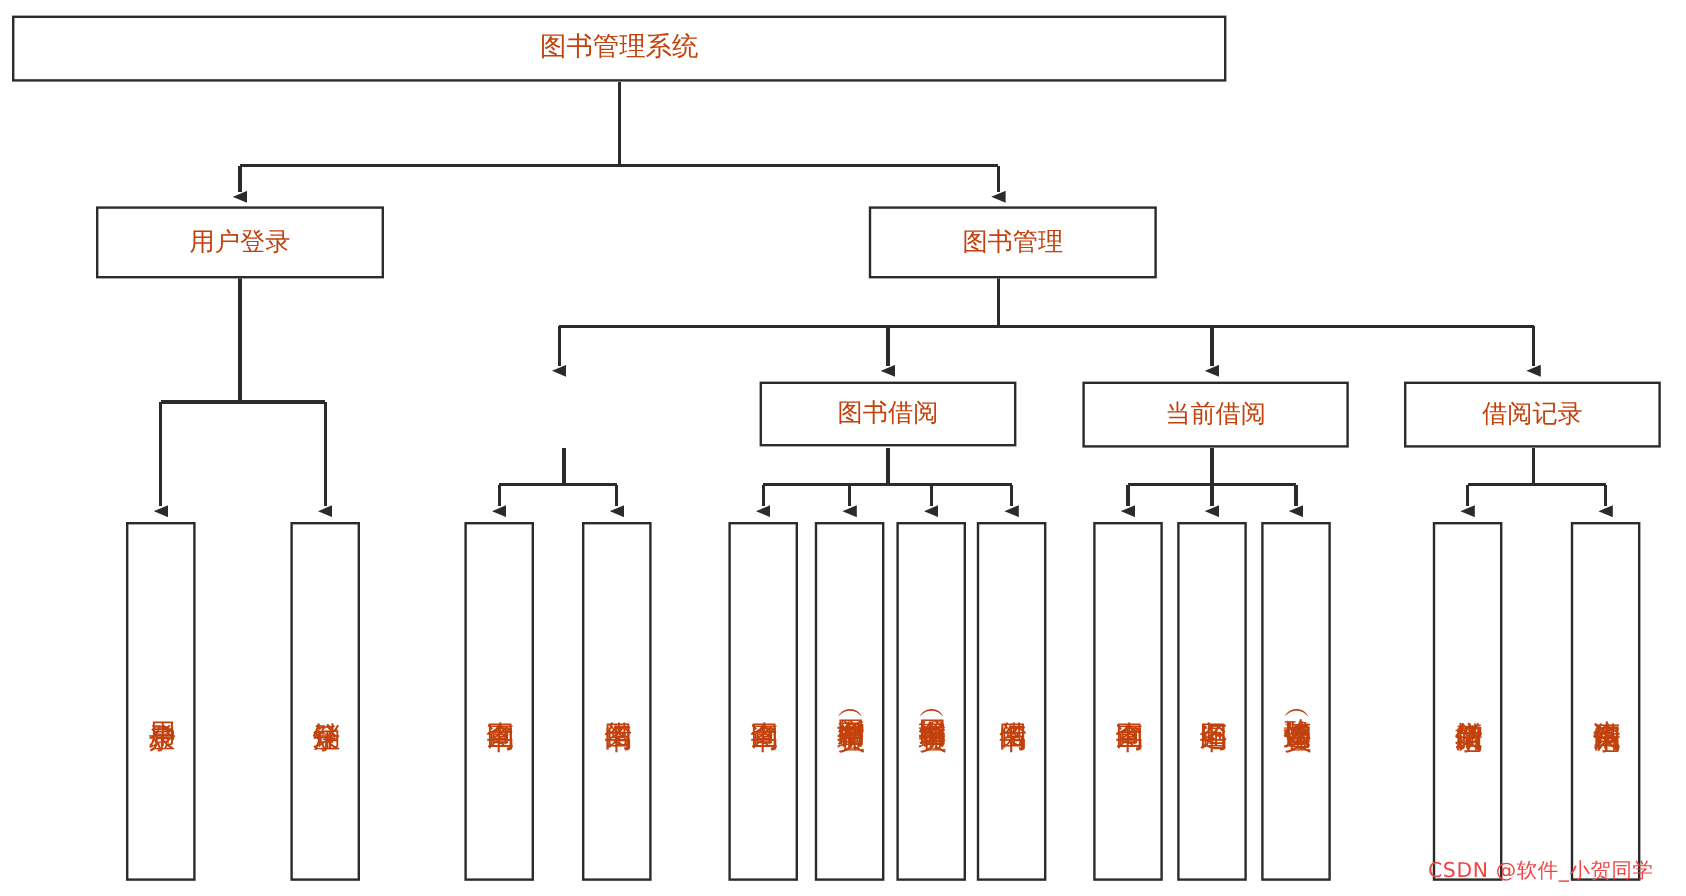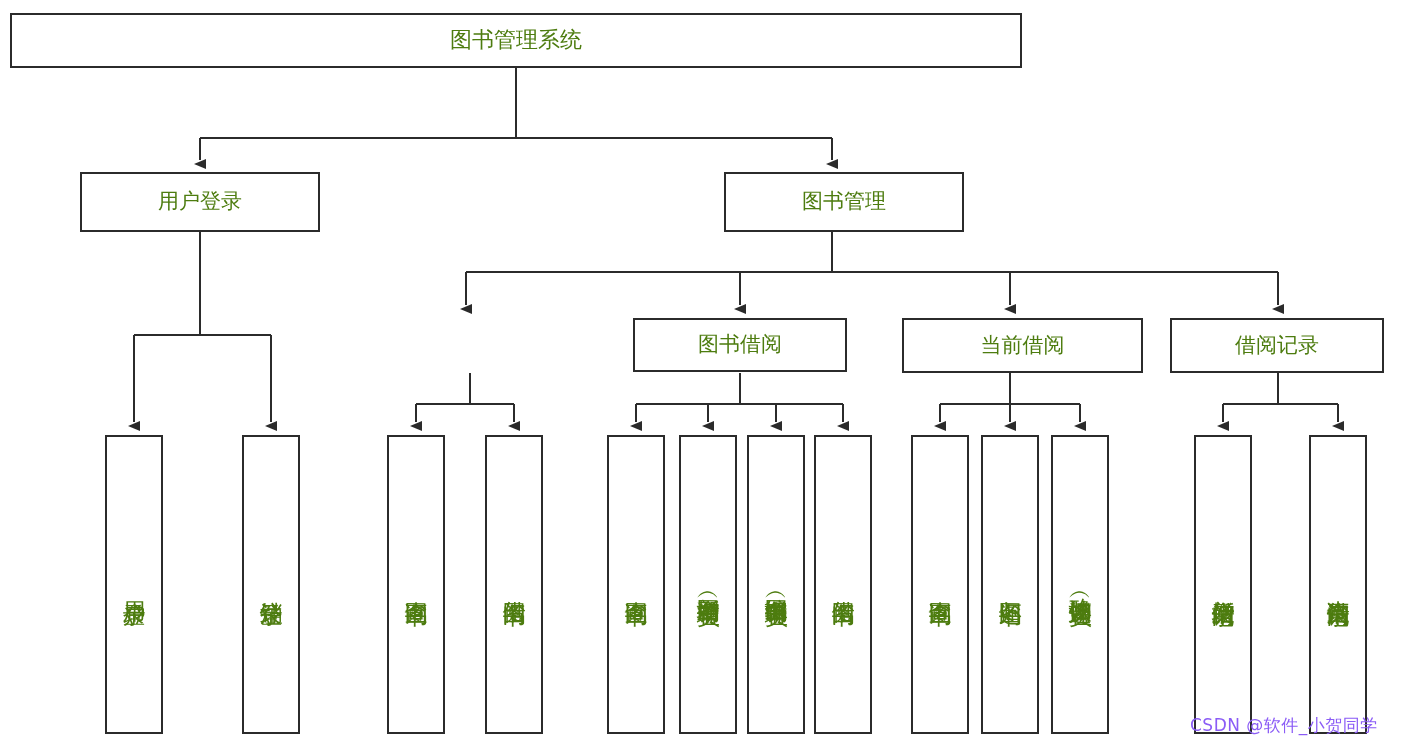--- a/index.html
+++ b/index.html
@@ -27,21 +27,21 @@
     height: 747px;
   }
   .node {
     position: absolute;
     box-sizing: border-box;
     border: 2px solid #2b2b2b;
     background: #ffffff;
     display: flex;
     align-items: center;
     justify-content: center;
-    color: #4d7c0f;
+    color: #c2410c;
   }
   .node-h .label {
     font-size: 21px;
     letter-spacing: 0px;
     white-space: nowrap;
     line-height: 1.1;
   }
   .node-v {
     align-items: center;
     justify-content: center;
@@ -56,21 +56,21 @@
     text-align: center;
   }
   #node-root .label {
     font-size: 22px;
   }
   .watermark {
     position: absolute;
     left: 1190px;
     top: 714px;
     font-size: 17px;
-    color: #8b5cf6;
+    color: #ef4444;
     white-space: nowrap;
     letter-spacing: 0.5px;
   }
 </style>
 </head>
 <body>
 
 <div id="diagram-root">
 
   <svg class="edges" viewBox="0 0 1405 747" xmlns="http://www.w3.org/2000/svg">
@@ -133,21 +133,21 @@
 
   <div class="node node-h" style="left:724px; top:172px; width:240px; height:60px;">
     <span class="label">图书管理</span>
   </div>
 
 
   <div class="node node-h" style="left:633px; top:318px; width:214px; height:54px;">
     <span class="label">图书借阅</span>
   </div>
 
-  <div class="node node-h" style="left:902px; top:318px; width:241px; height:55px;">
+  <div class="node node-h" style="left:902px; top:318px; width:222px; height:55px;">
     <span class="label">当前借阅</span>
   </div>
 
   <div class="node node-h" style="left:1170px; top:318px; width:214px; height:55px;">
     <span class="label">借阅记录</span>
   </div>
 
   <div class="node node-v" style="left:105px; top:435px; width:58px; height:299px;">
     <span class="label">用户登录</span>
   </div>

